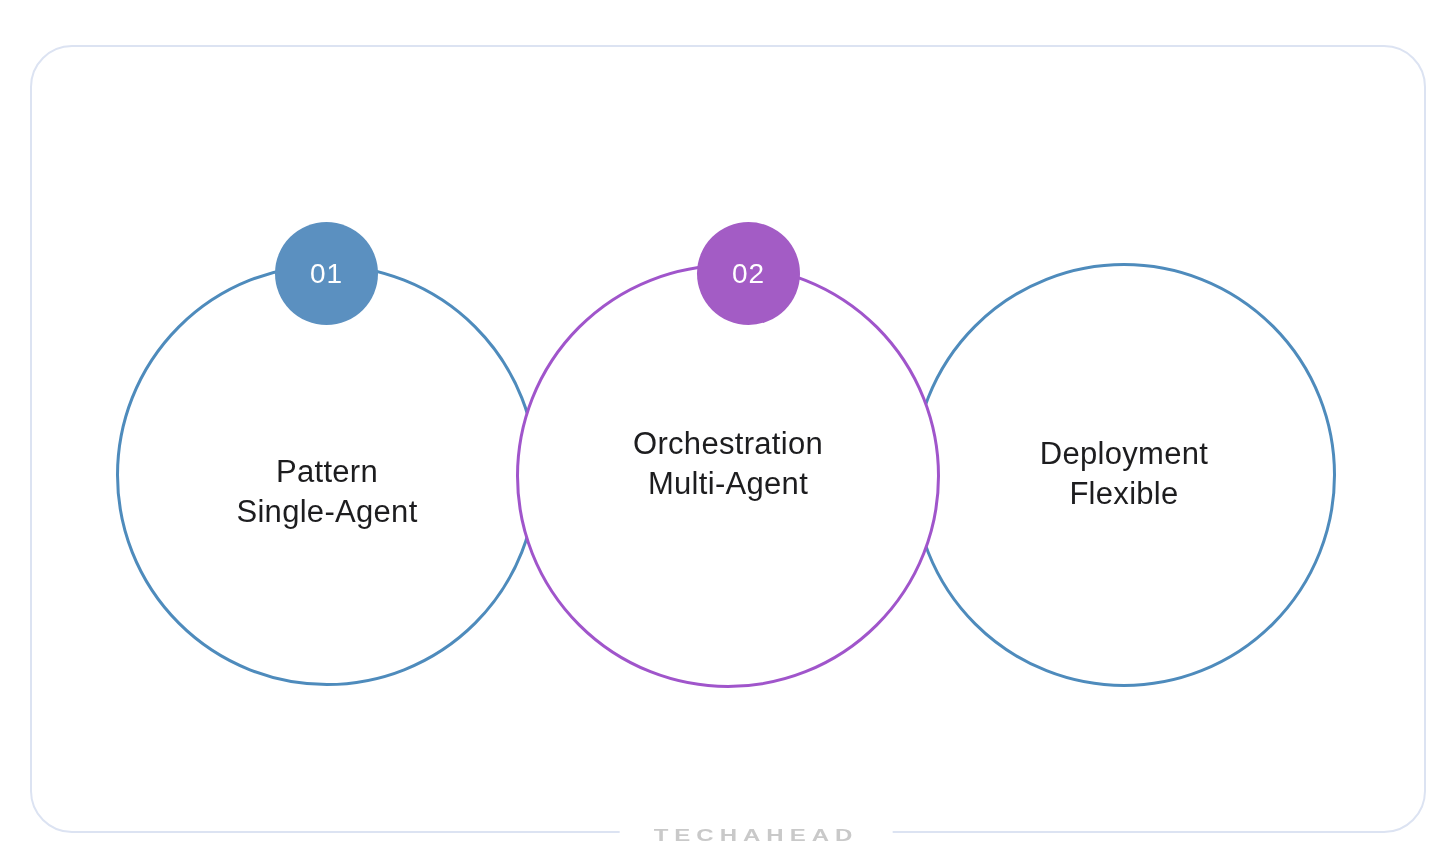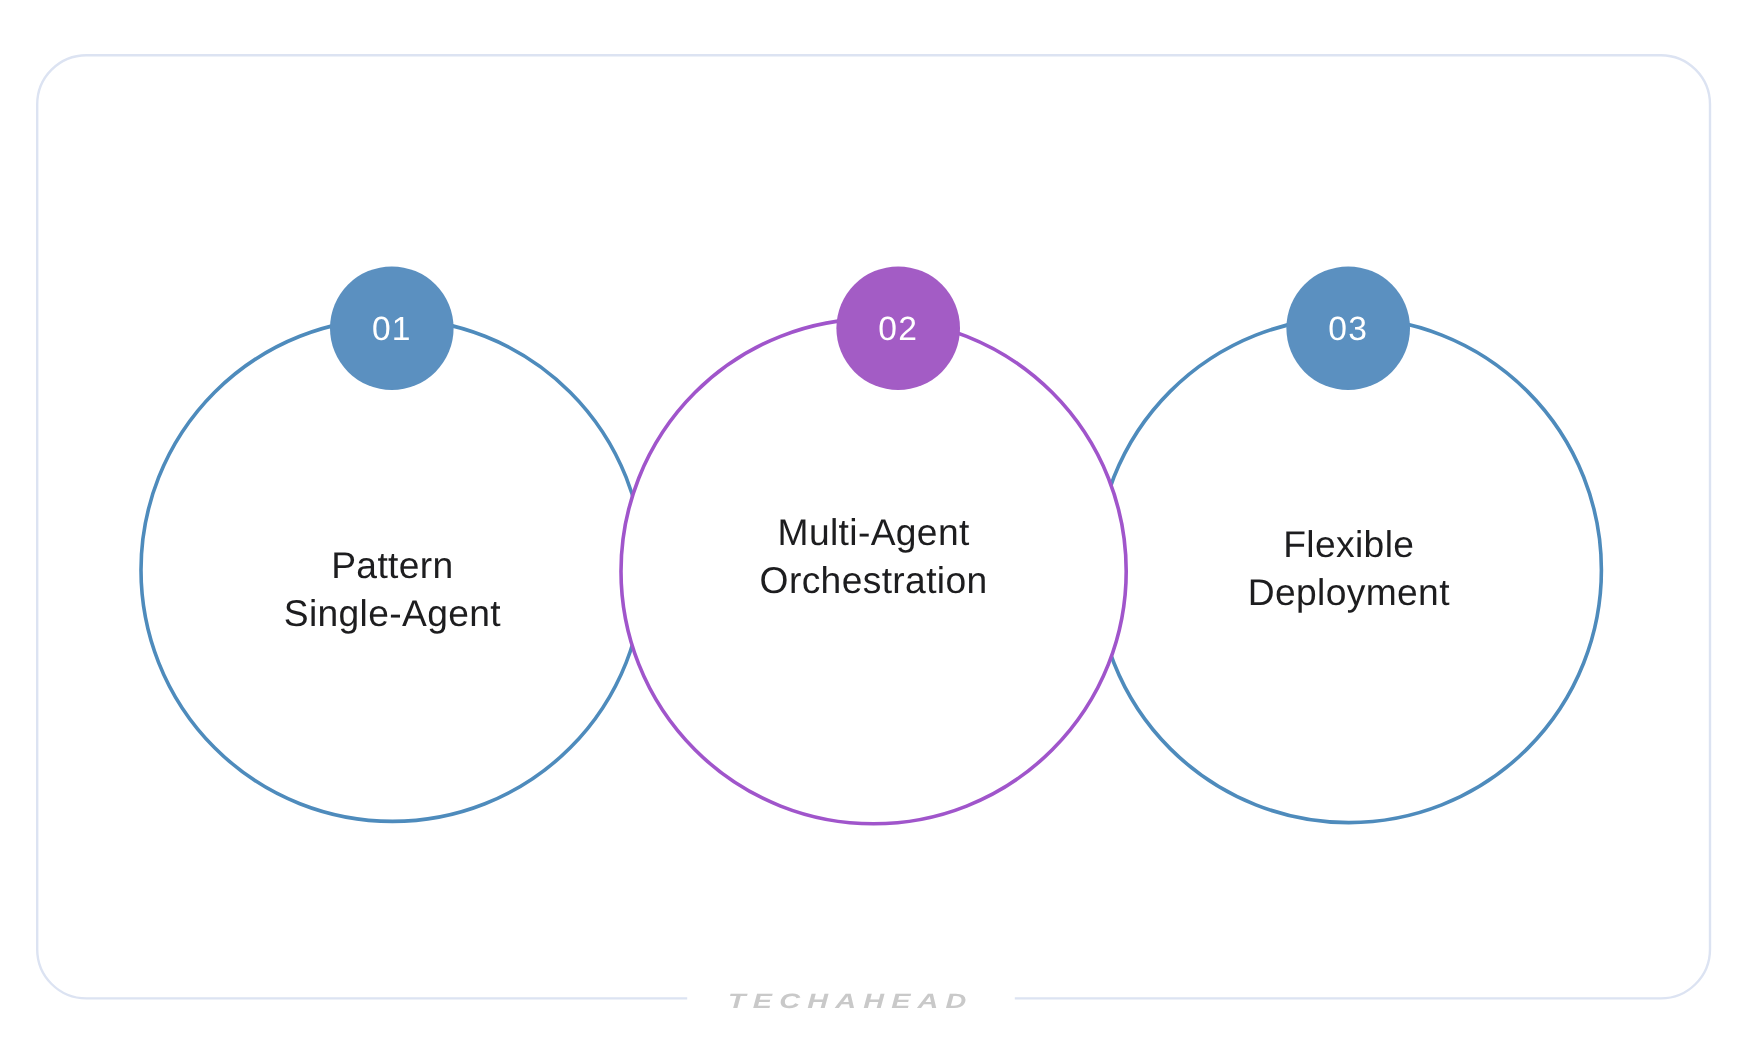--- a/index.html
+++ b/index.html
@@ -63,28 +63,27 @@
     font-weight: 500;
     color: #1d1d1f;
     letter-spacing: 0.3px;
     z-index: 3;
   }
   .step-label.l1 { left: 117px; top: 452px; width: 420px; }
   .step-label.l2 { left: 516px; top: 424px; width: 424px; }
   .step-label.l3 { left: 912px; top: 434px; width: 424px; }
   .brand-logo {
     position: absolute;
-    left: 709px;
+    left: 756px;
     top: 835px;
     transform: translate(-50%, -50%);
     background: #ffffff;
     padding: 6px 34px;
     z-index: 2;
     white-space: nowrap;
-    font-style: italic;
   }
   .brand-logo span {
     display: inline-block;
     font-size: 24px;
     font-weight: 700;
     letter-spacing: 6px;
     transform: scaleY(0.72);
     transform-origin: center;
   }
 </style>
@@ -98,34 +97,31 @@
   <div class="ring r1" style="border-color: rgb(78, 139, 188);"></div>
   <div class="badge b1" style="background-color: rgb(91, 144, 192);">
     <span>01</span>
   </div>
   <div class="step-label l1">
     <div>Pattern</div>
     <div>Single-Agent</div>
   </div>
 
   <div class="ring r3" style="border-color: rgb(78, 139, 188);"></div>
-  <div class="badge b3" style="background-color: rgb(91, 144, 192);">
-    <span>03</span>
-  </div>
   <div class="step-label l3">
+    <div>Deployment</div>
     <div>Flexible</div>
-    <div>Deployment</div>
   </div>
 
   <div class="ring r2" style="border-color: rgb(160, 85, 203);"></div>
   <div class="badge b2" style="background-color: rgb(163, 92, 197);">
     <span>02</span>
   </div>
   <div class="step-label l2">
+    <div>Orchestration</div>
     <div>Multi-Agent</div>
-    <div>Orchestration</div>
   </div>
 
   <div class="brand-logo">
     <span style="color: rgb(201, 201, 201);">TECHAHEAD</span>
   </div>
 
 </div>
 
 </body></html>

